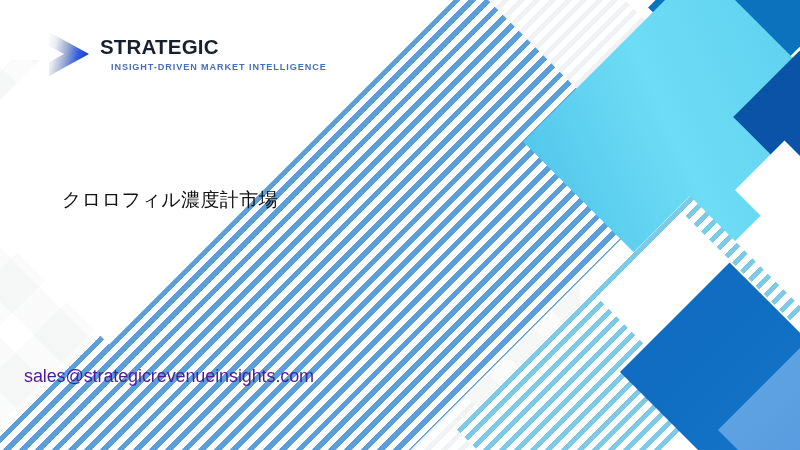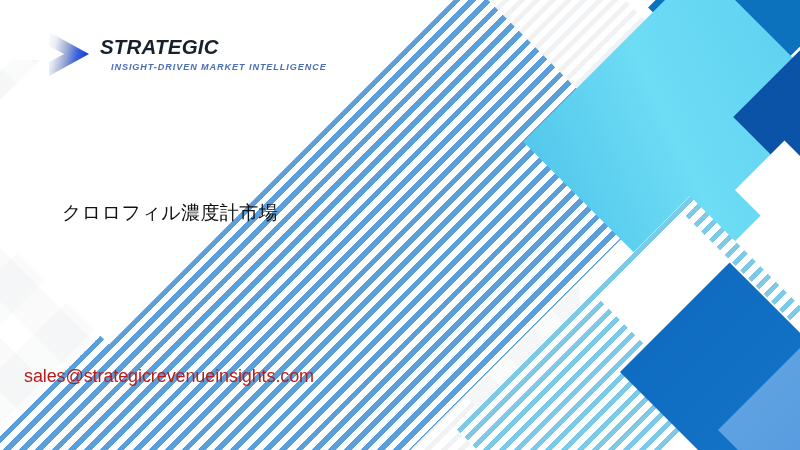--- a/index.html
+++ b/index.html
@@ -190,21 +190,20 @@
   }
 
   
   .logo {
     position: absolute;
     left: 48px;
     top: 28px;
     display: flex;
     align-items: center;
     gap: 10px;
-    font-style: italic;
   }
   .logo-mark {
     width: 42px;
     height: 52px;
     flex: 0 0 auto;
   }
   .logo-text {
     display: flex;
     flex-direction: column;
     justify-content: center;
@@ -224,35 +223,35 @@
     letter-spacing: 0.92px;
     color: #4a6fb5;
     white-space: nowrap;
     padding-left: 11px;
   }
 
   
   .report-title {
     position: absolute;
     left: 62px;
-    top: 200px;
+    top: 187px;
     font-size: 19px;
     font-weight: 400;
     color: #121212;
     letter-spacing: 0.4px;
     white-space: nowrap;
   }
 
   .contact-email {
     position: absolute;
     left: 24px;
     top: 366px;
     font-size: 18px;
     font-weight: 400;
-    color: #b91c1c;
+    color: #4c1d95;
     letter-spacing: -0.1px;
     white-space: nowrap;
   }
 </style>
 </head>
 <body>
 
 <div id="slide">
 
   <div class="bg-layer">

